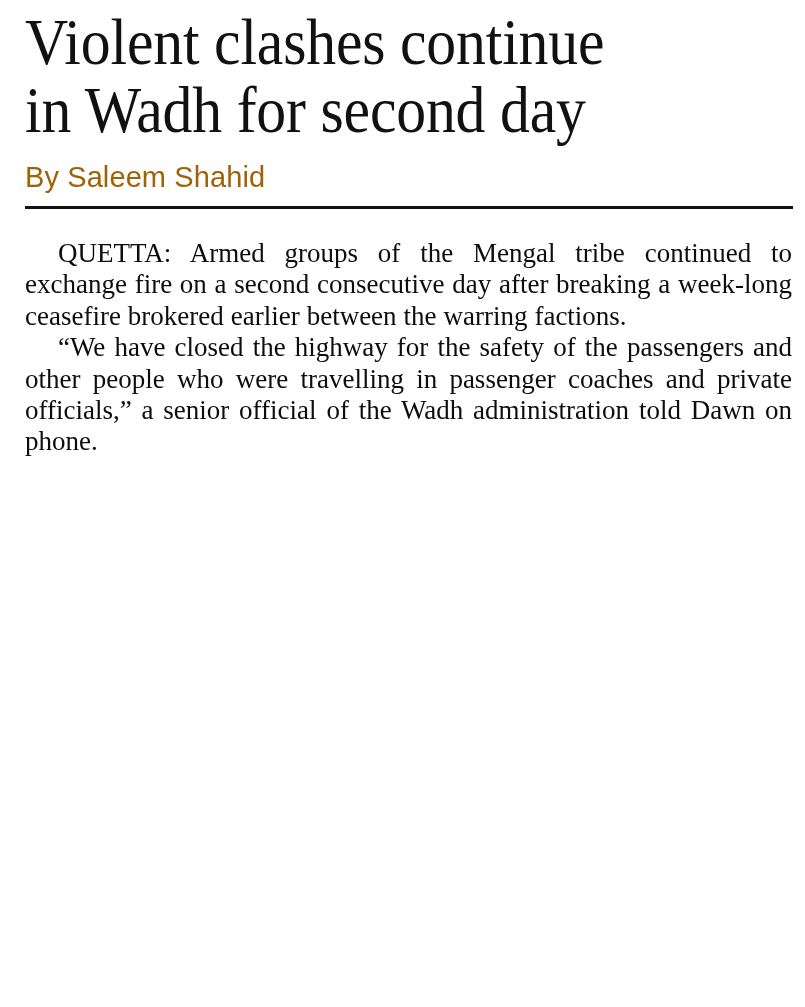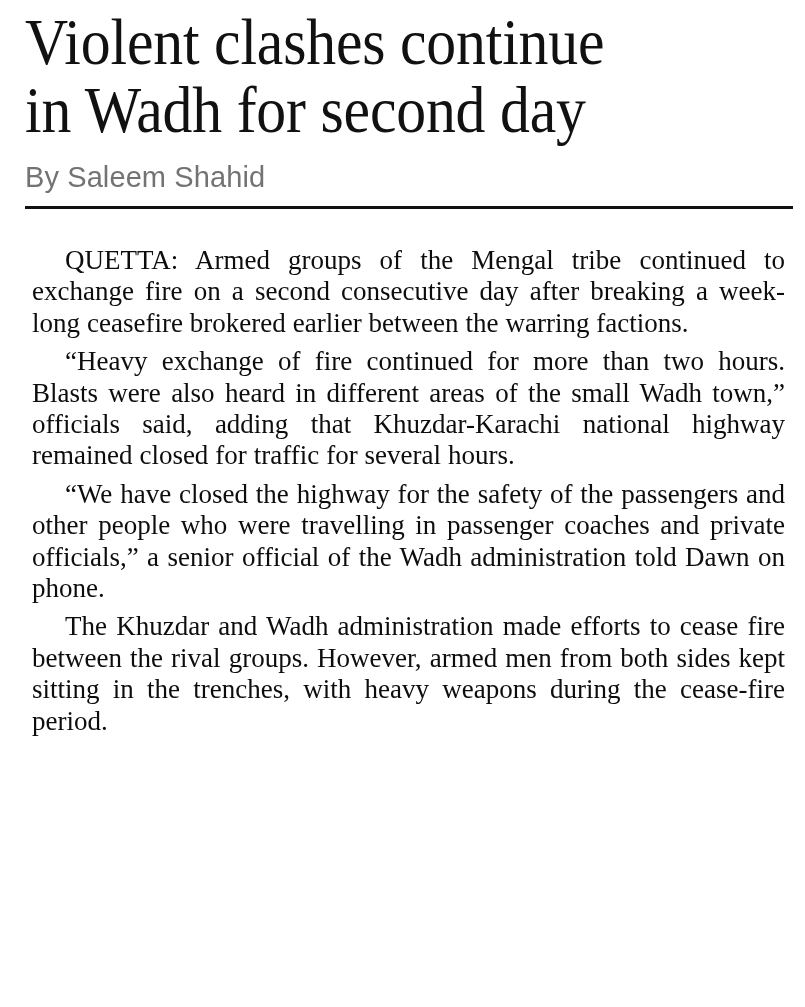--- a/index.html
+++ b/index.html
@@ -43,38 +43,38 @@
 
   
   .byline {
     margin: 0;
     padding-top: 16px;
     font-family: "Liberation Sans", "DejaVu Sans", sans-serif;
     font-weight: 400;
     font-size: 29px;
     line-height: 34px;
     letter-spacing: 0.1px;
-    color: #737373;
+    color: #a16207;
   }
 
   
   .rule {
     margin: 12px 0 0 0;
     width: 768px;
     height: 3px;
     background: #111111;
   }
 
   
   .body-copy {
     padding-top: 29px;
   }
 
   .body-copy p {
-    margin: 7px;
+    margin: 0;
     font-family: "Liberation Serif", "DejaVu Serif", serif;
     font-size: 27px;
     line-height: 31.4px;
     text-align: justify;
     text-justify: inter-word;
     text-indent: 33px;
     color: #0d0d0d;
     hyphens: manual;
     word-spacing: 0.2px;
   }
@@ -94,18 +94,16 @@
 
   <h1 class="headline">Violent clashes continue
 in Wadh for second day</h1>
 
   <div class="byline">By Saleem Shahid</div>
 
   <div class="rule"></div>
 
   <div class="body-copy">
     <p>QUETTA: Armed groups of the Mengal tribe continued to exchange fire on a second consecutive day after breaking a week-long ceasefire brokered earlier between the warring factions.</p>
-    <p>“Heavy exchange of fire continued for more than two hours. Blasts were also heard in different areas of the small Wadh town,” officials said, adding that Khuzdar-Karachi national highway remained closed for traffic for several hours.</p>
     <p><span>“We have closed the highway for the safety of the passengers and other people who were travelling in passenger coaches and private officials,” a senior official of the Wadh administration told </span><span class="dawn">Dawn</span><span> on phone.</span></p>
-    <p>The Khuzdar and Wadh administration made efforts to cease fire between the rival groups. However, armed men from both sides kept sitting in the trenches, with heavy weapons during the cease-fire period.</p>
   </div>
 
 </div>
 
 </body></html>

